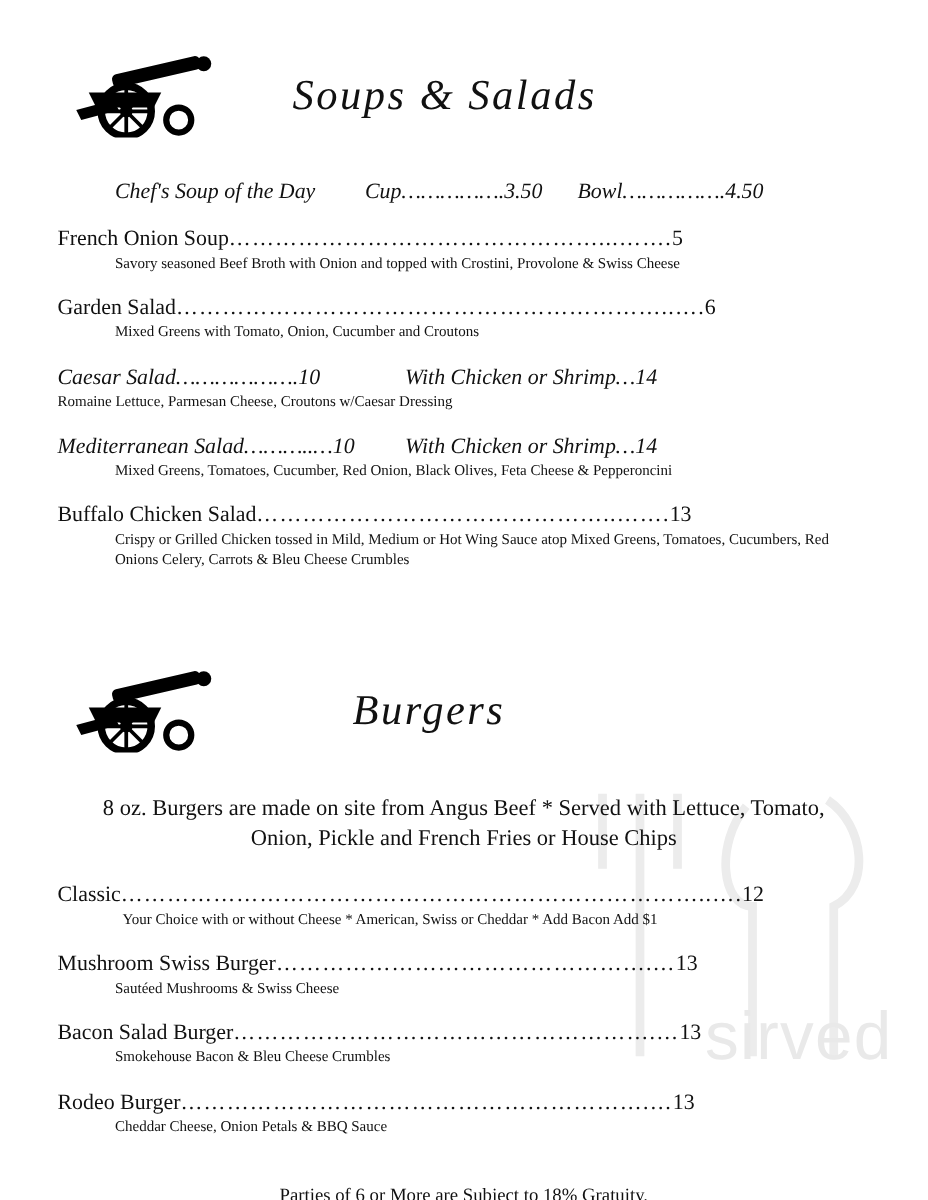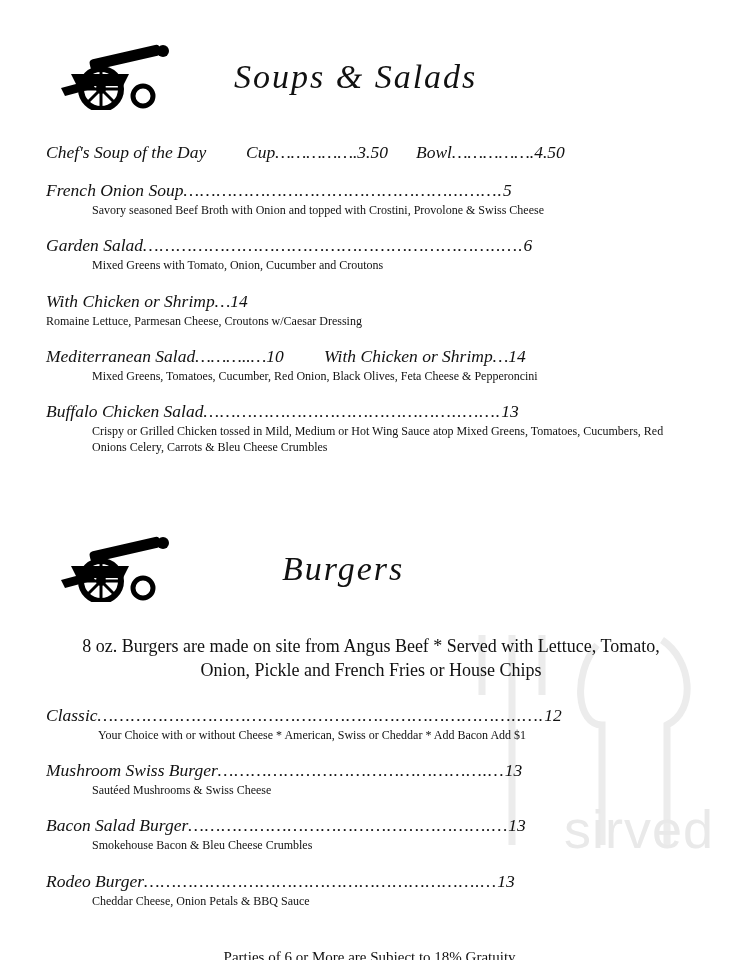--- a/index.html
+++ b/index.html
@@ -85,28 +85,28 @@
     margin-top: 2px;
     max-width: 560px;
   }
   .desc-wide { max-width: 610px; }
 
   
   .row-3col {
     display: flex;
     font-style: italic;
     font-size: 17.5px;
+    margin-left: 46px;
   }
   .row-3col .c1 { width: 200px; }
   .row-3col .c2 { width: 170px; }
 
   
   .leader {
     display: block;
-    font-style: italic;
     font-size: 17.5px;
     white-space: nowrap;
     overflow: hidden;
     margin-top: 12px;
   }
   .leader .dots { letter-spacing: 1px; }
 
   .split {
     display: flex;
     font-style: italic;
@@ -189,20 +189,21 @@
 
       <div class="item">
         <div class="leader">
           <span>Garden Salad</span><span class="dots">………………………………………………………..….</span><span>6</span>
         </div>
         <div class="desc">Mixed Greens with Tomato, Onion, Cucumber and Croutons</div>
       </div>
 
       <div class="item">
         <div class="split">
+          <span class="left"><span>Caesar Salad</span><span class="dots">……………….</span><span>10</span></span>
           <span>With Chicken or Shrimp…14</span>
         </div>
         <div class="desc" style="margin-left:0">Romaine Lettuce, Parmesan Cheese, Croutons w/Caesar Dressing</div>
       </div>
 
       <div class="item">
         <div class="split">
           <span class="left"><span>Mediterranean Salad</span><span class="dots">………..…</span><span>10</span></span>
           <span>With Chicken or Shrimp…14</span>
         </div>

